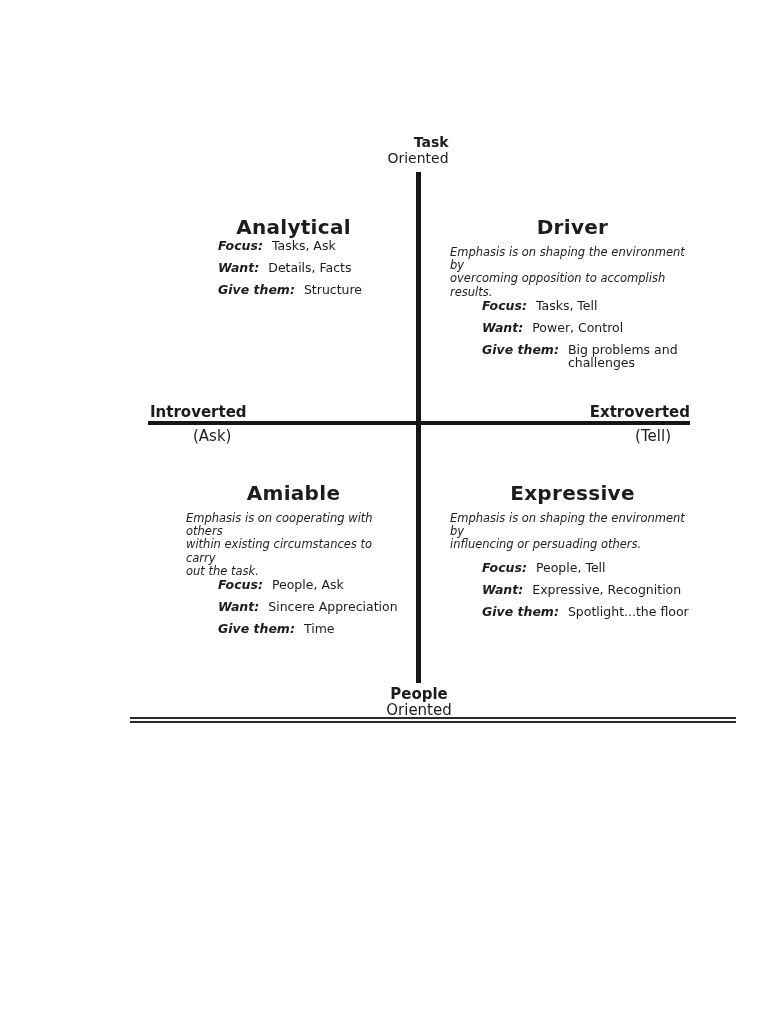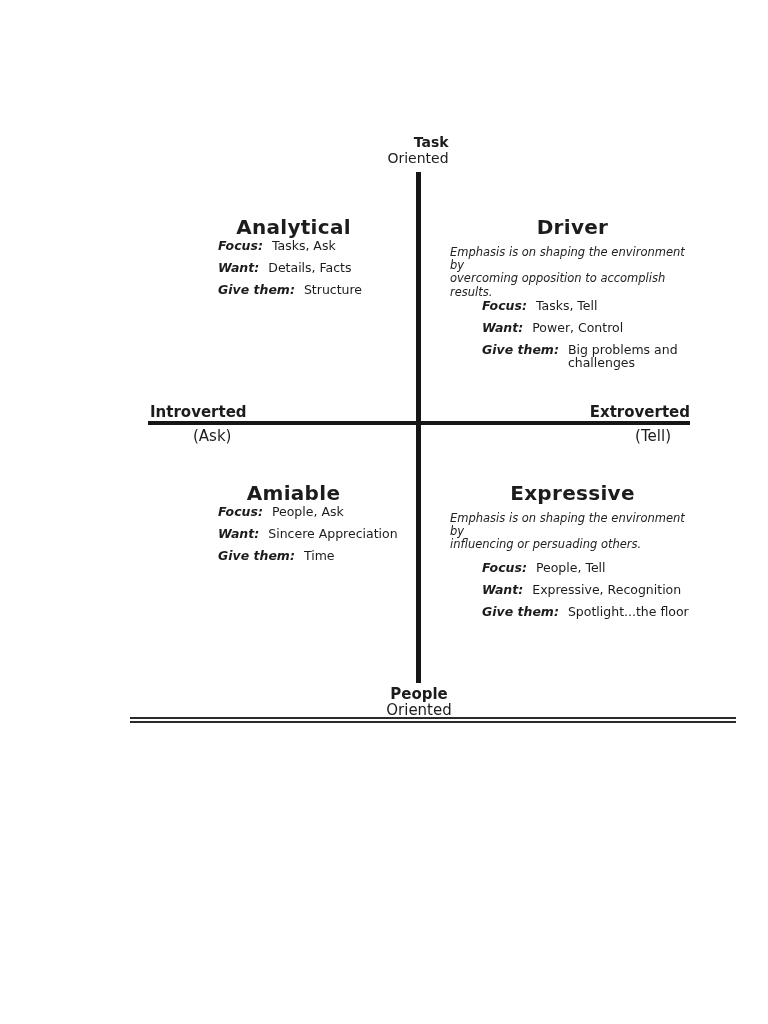--- a/index.html
+++ b/index.html
@@ -199,20 +199,23 @@
       <div class="q-row">
         <span class="q-row-label">Give them:</span>
         <span class="q-row-value">Big problems and
 challenges</span>
       </div>
     </div>
   </div>
 
   <div class="quadrant q-amiable">
     <div class="q-title">Amiable</div>
+    <div class="q-desc">Emphasis is on cooperating with others
+within existing circumstances to carry
+out the task.</div>
     <div class="q-rows">
       <div class="q-row">
         <span class="q-row-label">Focus:</span>
         <span class="q-row-value">People, Ask</span>
       </div>
       <div class="q-row">
         <span class="q-row-label">Want:</span>
         <span class="q-row-value">Sincere Appreciation</span>
       </div>
       <div class="q-row">

